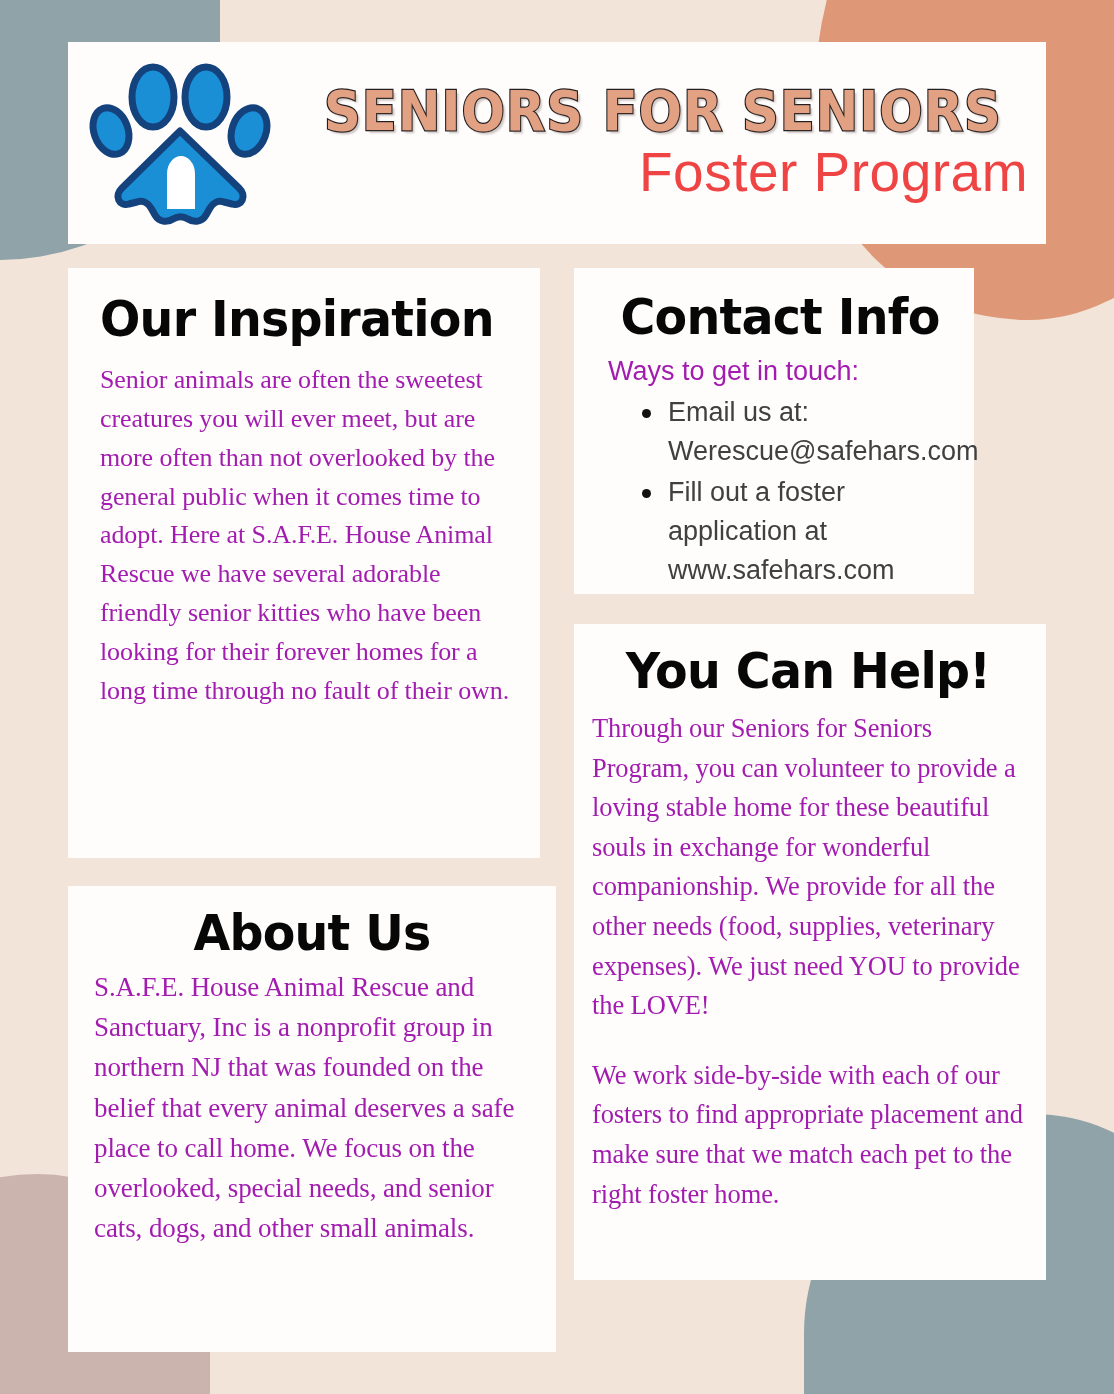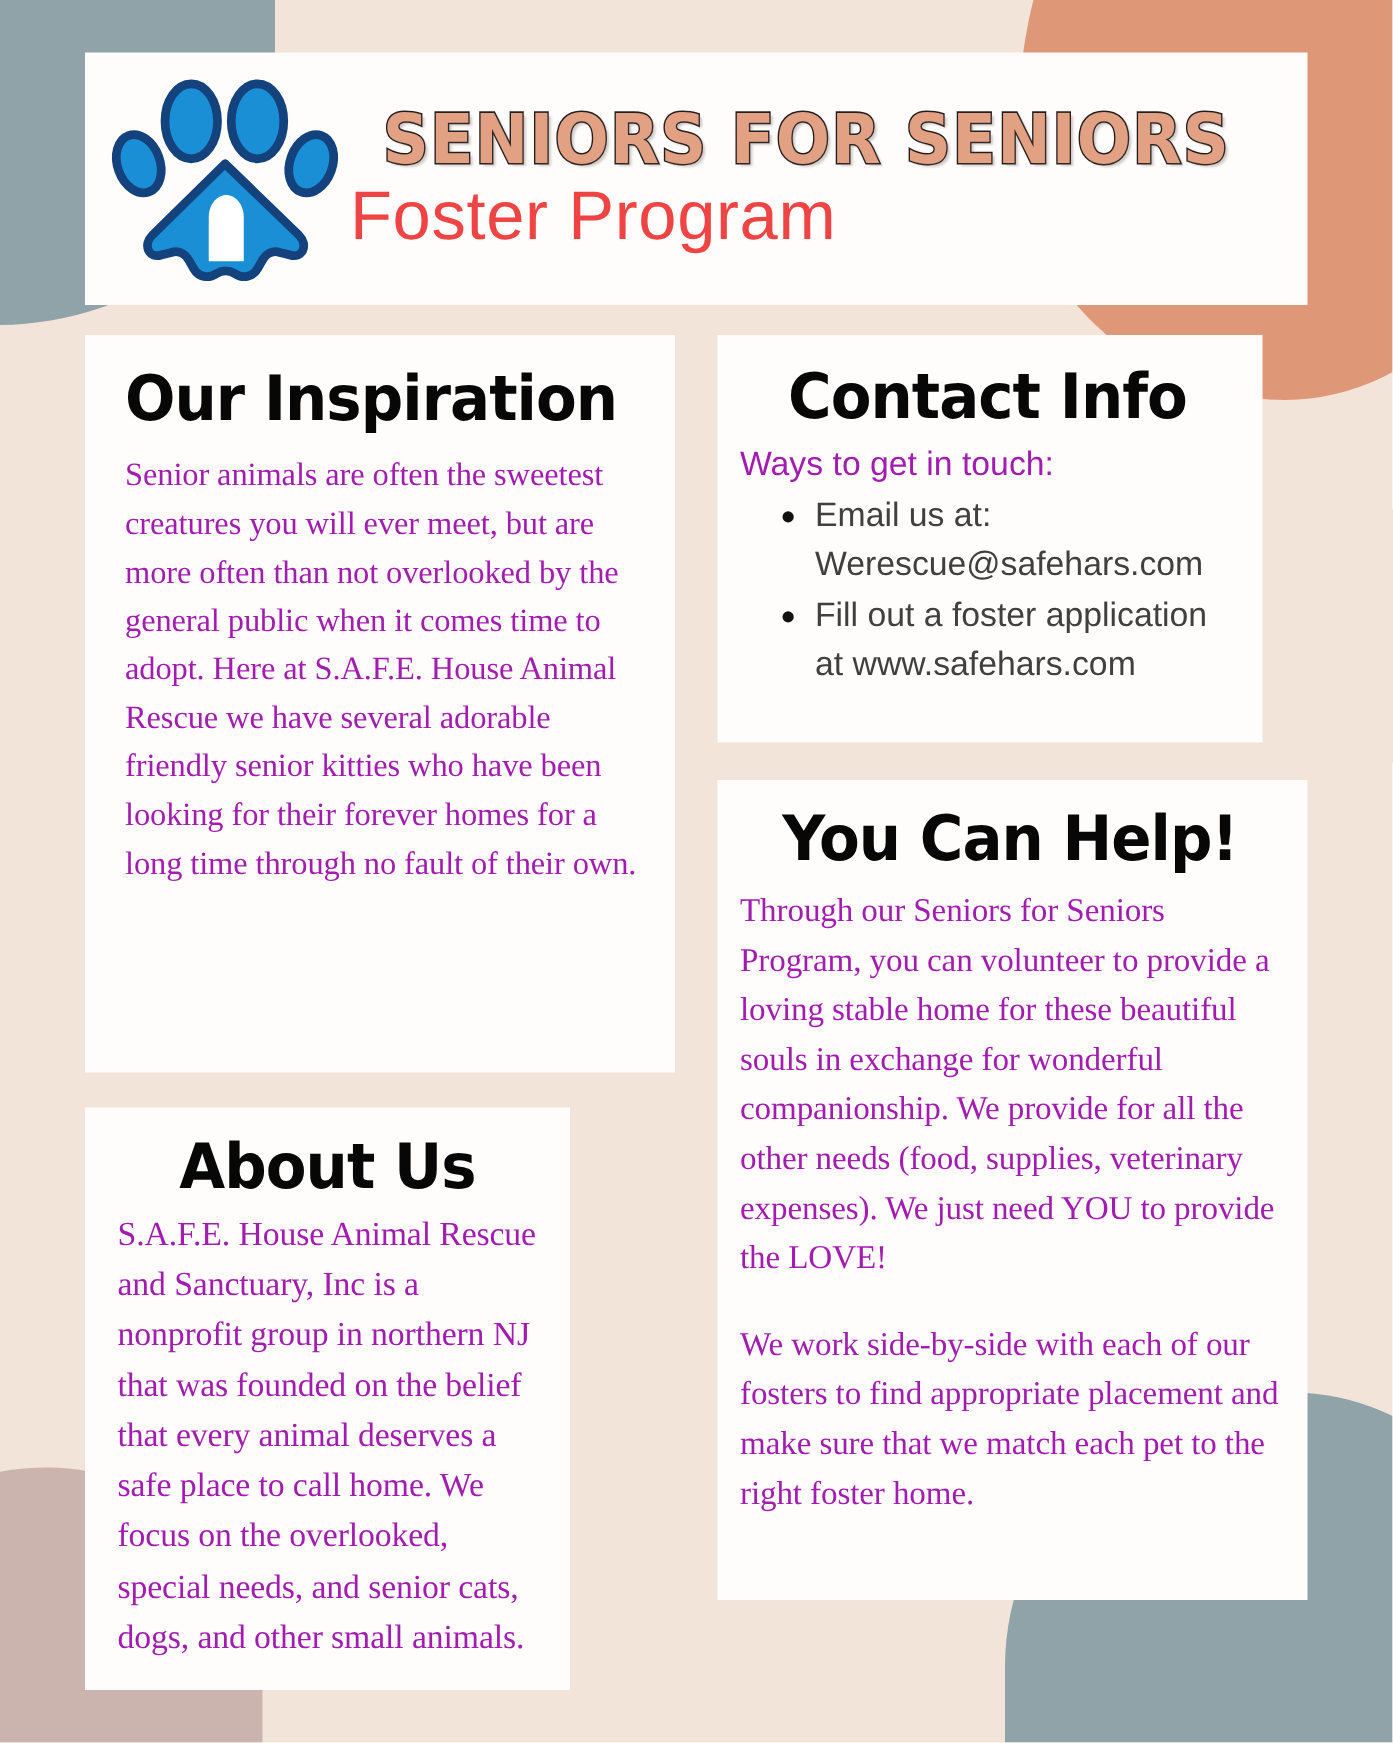--- a/index.html
+++ b/index.html
@@ -72,21 +72,21 @@
     width: 212px;
     flex: 0 0 212px;
     display: flex;
     align-items: center;
     justify-content: center;
     padding-left: 14px;
     box-sizing: border-box;
   }
   .header-text {
     flex: 1 1 auto;
-    text-align: left;
+    text-align: right;
     padding-right: 18px;
   }
   .main-title {
     font-family: "DejaVu Sans", sans-serif;
     font-weight: 700;
     font-size: 55px;
     letter-spacing: 1px;
     line-height: 1;
     margin: 0 0 4px 0;
     color: #E3A183;
@@ -109,30 +109,30 @@
   .panel-inspiration {
     left: 68px;
     top: 268px;
     width: 472px;
     height: 590px;
     padding: 26px 12px 18px 32px;
   }
   .panel-about {
     left: 68px;
     top: 886px;
-    width: 388px;
+    width: 488px;
     height: 466px;
     padding: 22px 26px 14px 26px;
   }
   .panel-contact {
     left: 574px;
     top: 268px;
-    width: 436px;
+    width: 400px;
     height: 326px;
-    padding: 24px 22px 14px 18px;
+    padding: 24px 22px 14px 34px;
   }
   .panel-help {
     left: 574px;
     top: 624px;
     width: 472px;
     height: 656px;
     padding: 22px 22px 16px 18px;
   }
 
   h2.sec-title {

